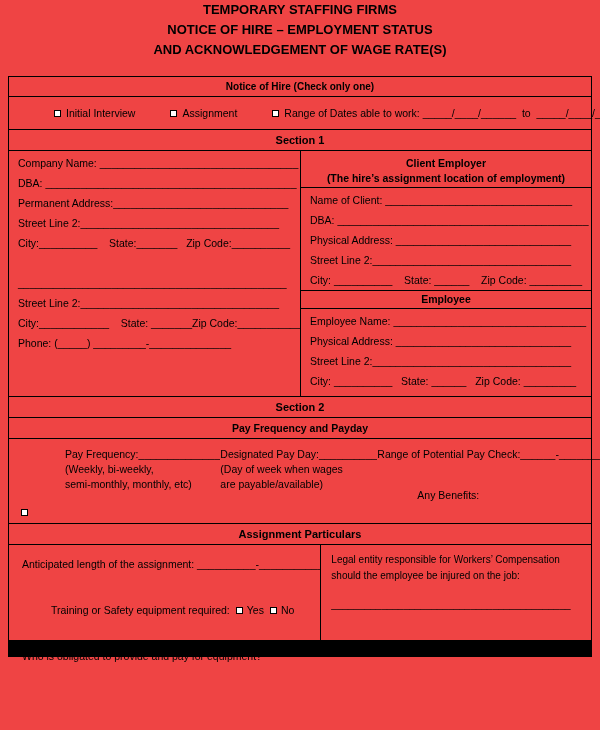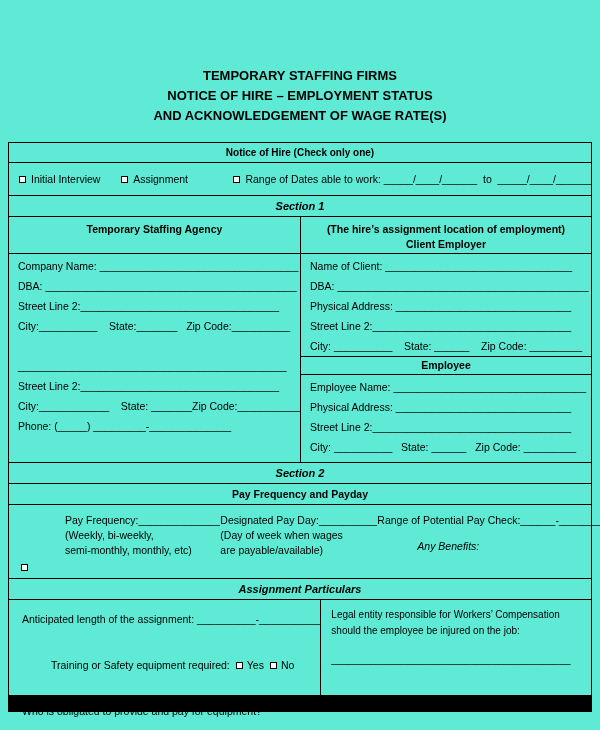--- a/index.html
+++ b/index.html
@@ -1,51 +1,51 @@
 <!DOCTYPE html>
 <html><head>
 <meta charset="utf-8">
 <style>
   * { margin:0; padding:0; box-sizing:border-box; }
   html,body { background:#ffffff; }
   .page {
-    width:600px; height:730px; background:#5eead4; color:#000;
-    font-family:"Liberation Sans", sans-serif; overflow:hidden; padding-top:66px;
+    width:600px; height:730px; background:#ef4444; color:#000;
+    font-family:"Liberation Sans", sans-serif; overflow:hidden; 
   }
   .title { text-align:center; font-weight:bold; font-size:13px; line-height:20px; }
   .tbl { margin:16px 8px 0; border:1px solid #000; }
 
   .hdr { text-align:center; font-weight:bold; border-bottom:1px solid #000; font-size:10.5px; padding:4px 0; }
   .hdr-sm { font-size:10px; }
-  .hdr-lg { font-size:11px;font-style:italic; }
+  .hdr-lg { font-size:11px; }
   .hdr-assign { border-top:1px solid #000; }
 
   .opts { display:flex; align-items:center; height:33px; padding-left:10px;
           border-bottom:1px solid #000; font-size:10.5px; }
-  .opt { display:flex; align-items:center; white-space:pre; }
+  .opt { display:flex; align-items:center; white-space:pre;margin-left:35px; }
   .opt1 { width:112px; } .opt2 { width:123px; }
 
   .cb { display:inline-block; width:7px; height:7px; border:1px solid #000;
         margin-right:5px; flex:none; background:#fff; }
 
   .cols { display:flex; border-bottom:1px solid #000; }
   .col { width:50%; }
   .col + .col { border-left:1px solid #000; }
   .col-hdr { height:37px; border-bottom:1px solid #000; text-align:center; font-weight:bold;
              font-size:10.5px; padding-top:5px; line-height:15px; }
   .flds { padding:2px 0 5px; }
   .fline { height:20px; line-height:20px; padding:0 9px; font-size:10.5px;
            white-space:pre; overflow:hidden; }
   .sub-hdr { border-top:1px solid #000; border-bottom:1px solid #000; text-align:center;
              font-weight:bold; font-size:10.5px; padding:2px 0; line-height:13px; }
 
   .payrow { display:flex; padding:8px 8px 2px 16px; font-size:10.5px; }
   .paycol1 { width:160px;margin-left:40px; } .paycol2 { width:186px; } .paycol3 { flex:1; }
   .payline { line-height:15px; white-space:pre; overflow:hidden; }
-  .benefits { margin-top:11px; padding-left:40px;font-style:italic; }
+  .benefits { margin-top:26px; padding-left:40px; }
   .payday-note { display:flex; align-items:center; padding:4px 0 7px 12px; font-size:10.5px; }
 
   .assign { border-bottom:none; height:95px; }
   .acol-left { width:53.5%; padding:9px 0 0 13px; font-size:10.5px; }
   .acol-right { width:46.5%; border-left:1px solid #000; padding:7px 10px 0; font-size:10px; line-height:16px; }
   .aline { white-space:pre; line-height:20px; margin-bottom:6px; overflow:hidden; }
   .aline .cb { vertical-align:0; margin-left:6px; margin-right:4px; }
   .wc-blank { margin-top:13px; white-space:pre; overflow:hidden; }
 
   .black-bar { height:16px; background:#000; }
@@ -78,40 +78,40 @@
         <span class="cb"></span>
         <span>Range of Dates able to work: _____/____/______  to  _____/____/______</span>
       </div>
     </div>
 
     <div class="hdr hdr-lg">Section 1</div>
 
     <div class="cols">
 
       <div class="col">
-        <div class="col-hdr">Temporary Staffing Agency</div>
         <div class="flds">
           <div class="fline">Company Name: __________________________________</div>
           <div class="fline">DBA: ___________________________________________</div>
+          <div class="fline">Permanent Address:______________________________</div>
           <div class="fline">Street Line 2:__________________________________</div>
           <div class="fline">City:__________    State:_______   Zip Code:__________</div>
           <div class="fline">
             
           </div>
           <div class="fline">______________________________________________</div>
           <div class="fline">Street Line 2:__________________________________</div>
           <div class="fline">City:____________    State: _______Zip Code:____________</div>
           <div class="fline">Phone: (_____) _________-______________</div>
         </div>
       </div>
 
       <div class="col">
         <div class="col-hdr">
+          <div>Client Employer</div>
           <div>(The hire’s assignment location of employment)</div>
-          <div>Client Employer</div>
         </div>
         <div class="flds" style="padding-bottom:0;">
           <div class="fline">Name of Client: ________________________________</div>
           <div class="fline">DBA: ___________________________________________</div>
           <div class="fline">Physical Address: ______________________________</div>
           <div class="fline">Street Line 2:__________________________________</div>
           <div class="fline">City: __________    State: ______    Zip Code: _________</div>
         </div>
         <div class="sub-hdr">Employee</div>
         <div class="flds">

